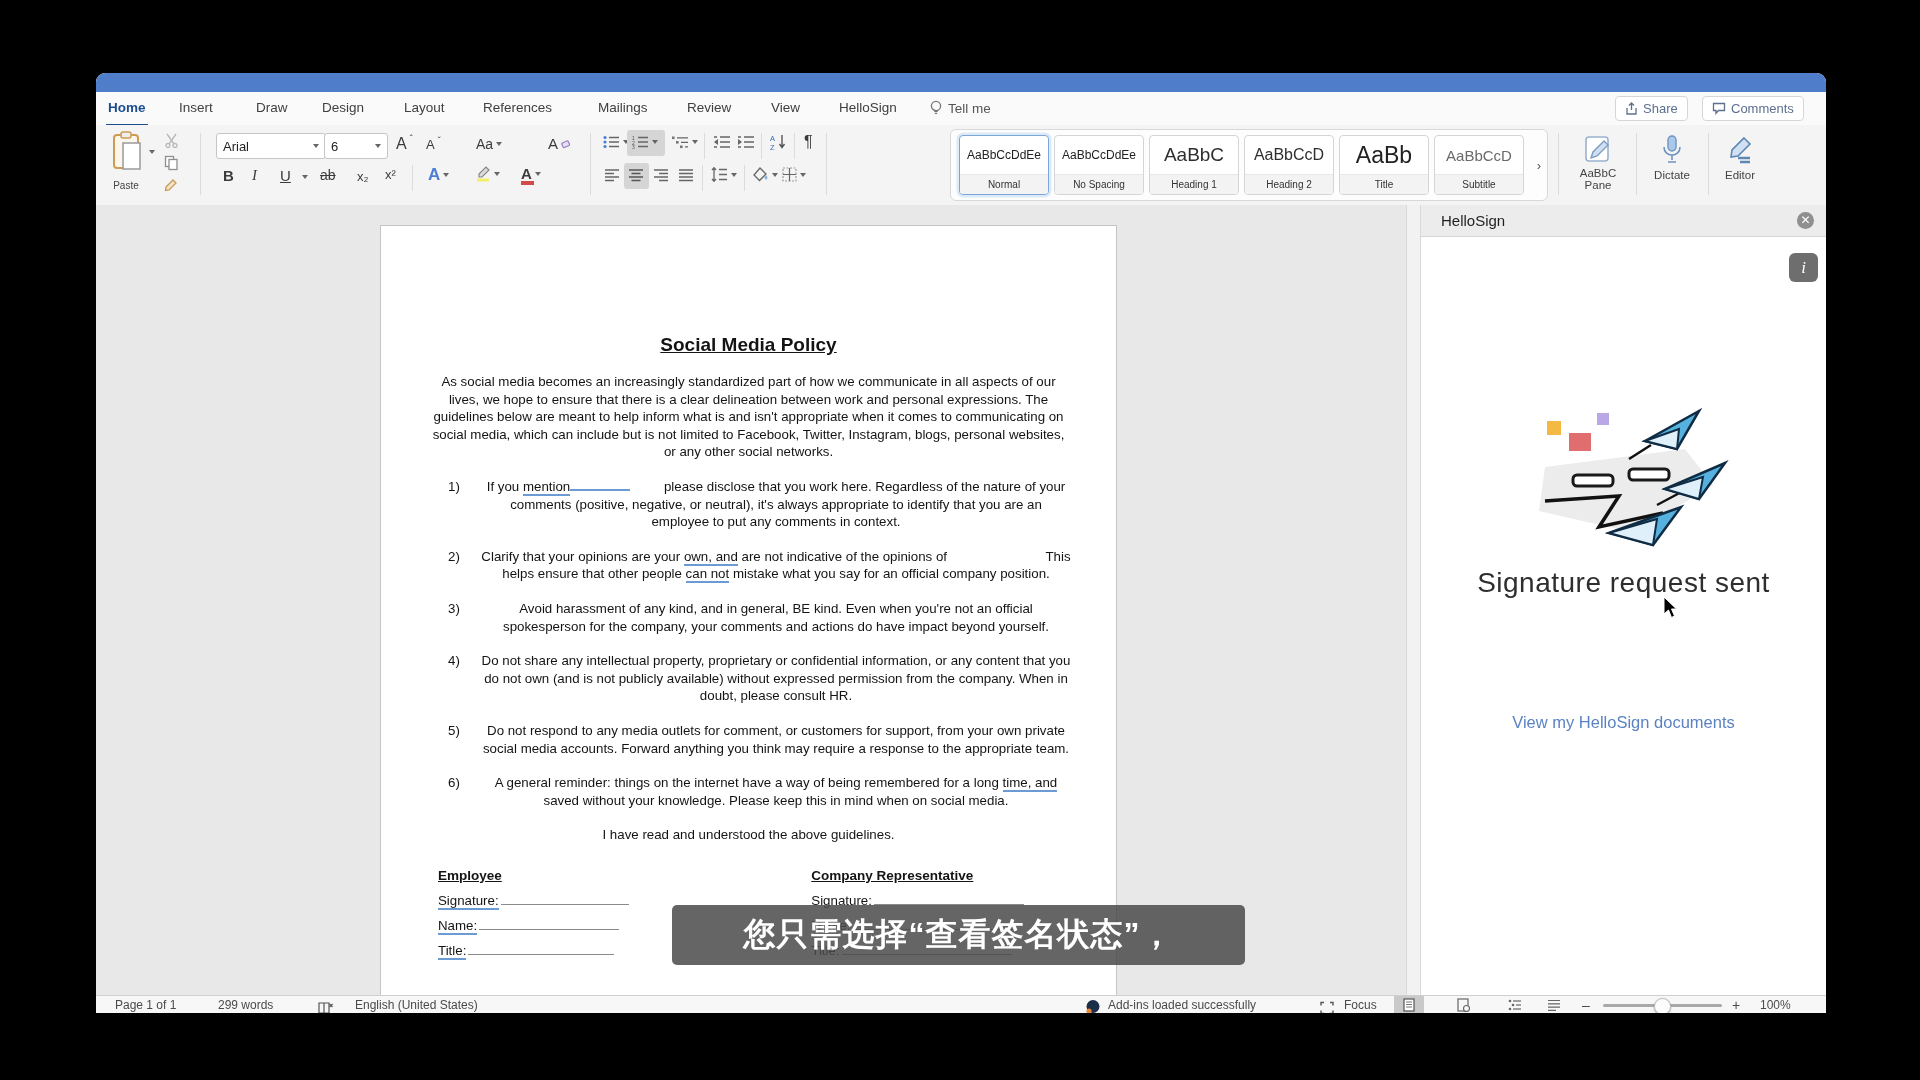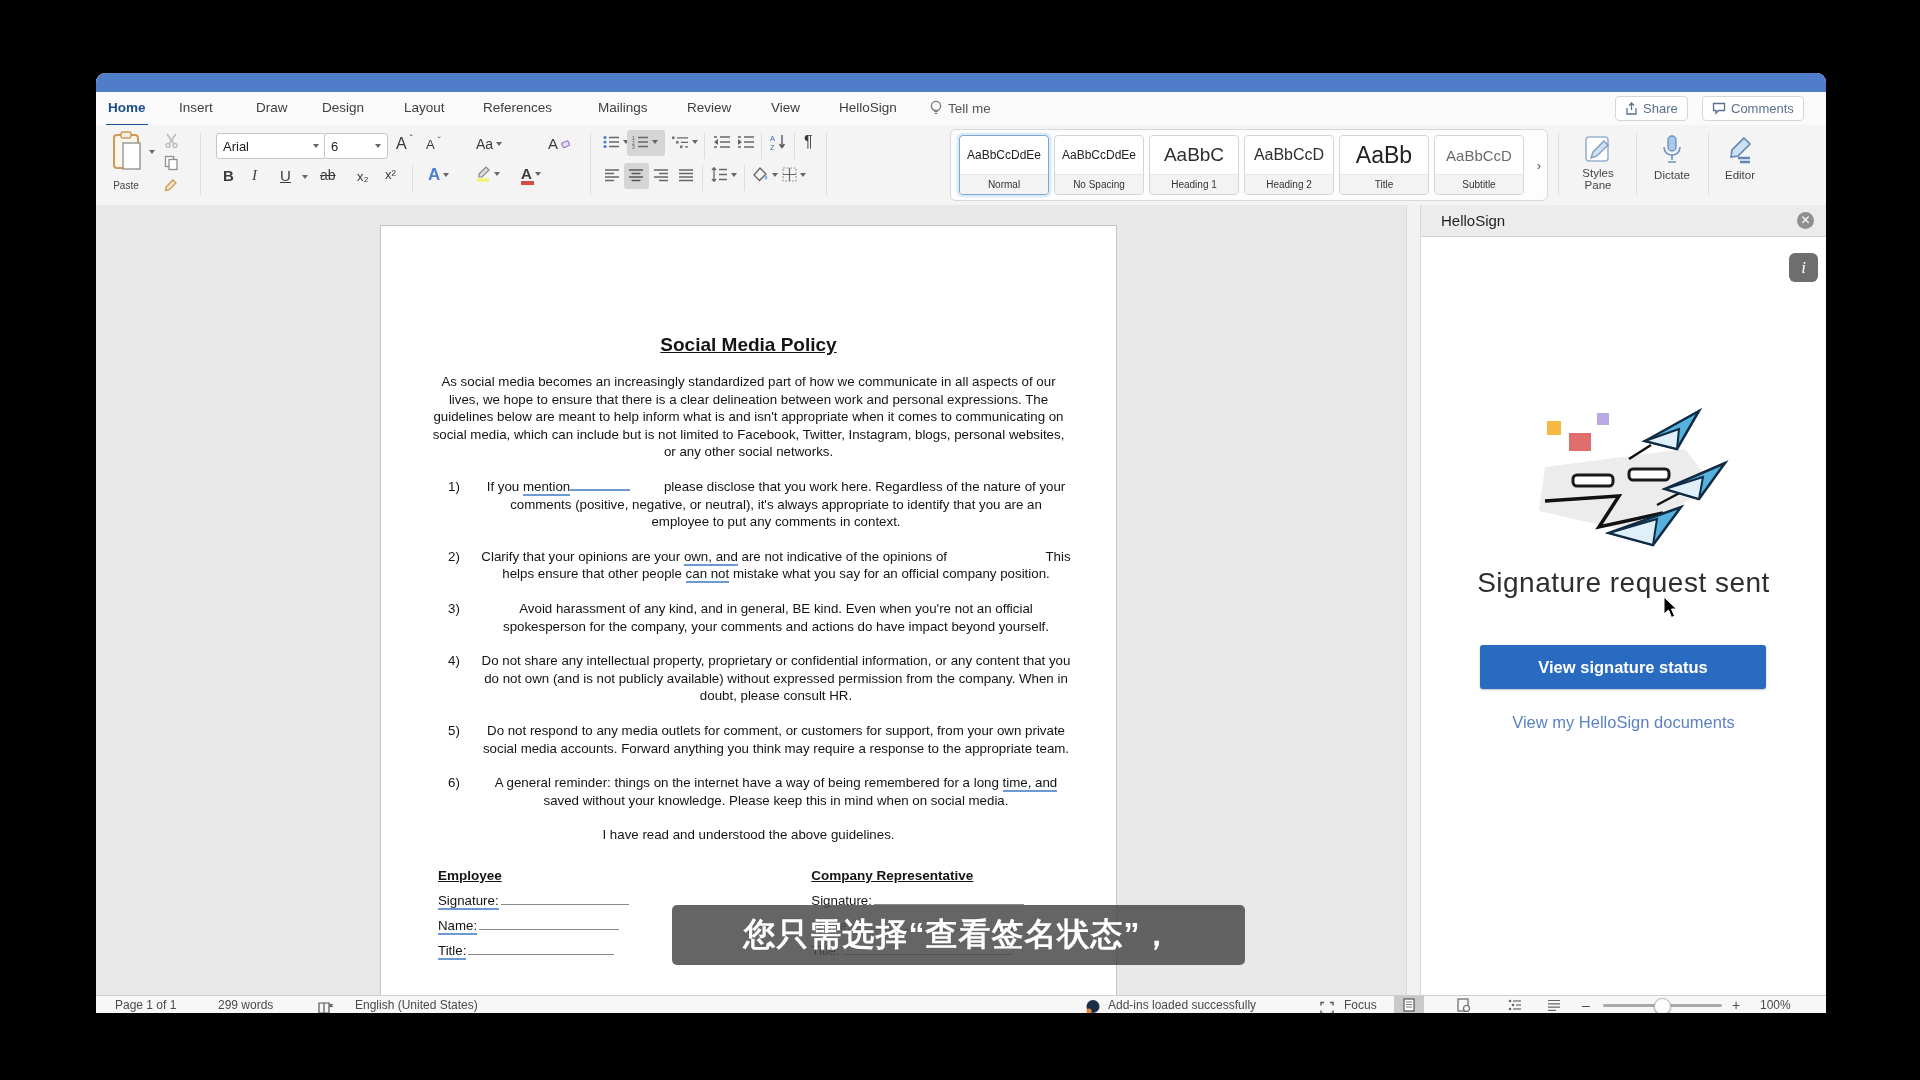--- a/index.html
+++ b/index.html
@@ -340,21 +340,21 @@
           </div>
         <div style="position:absolute;right:6px;top:28px;color:#555;font-size:13px">›</div>
       </div>
 
       <div class="sep" style="left:1462px"></div>
       <div class="bigbtn" style="left:1474px;top:9px;width:56px">
         <svg width="30" height="30" viewBox="0 0 30 30">
             <rect x="3" y="3" width="22" height="24" rx="3" fill="#fff" stroke="#9ab2cf" stroke-width="1.6"></rect>
             <path d="M21 7L10 18l-2 6 6-2L25 11z" fill="#cfe0f2" stroke="#7d9cc0" stroke-width="1.4"></path>
           </svg>
-        <span style="width:46px;text-align:center;line-height:12px">Styles Pane</span>
+        <span style="width:46px;text-align:center;line-height:12px">AaBbC Pane</span>
       </div>
       <div class="sep" style="left:1540px"></div>
       <div class="bigbtn" style="left:1548px;top:9px;width:56px">
         <svg width="24" height="32" viewBox="0 0 24 32">
             <rect x="8" y="2" width="8" height="15" rx="4" fill="#aac8ea" stroke="#6d94bf" stroke-width="1.4"></rect>
             <path d="M4 13c0 5 3.5 8 8 8s8-3 8-8" fill="none" stroke="#6d94bf" stroke-width="1.6"></path>
             <path d="M12 21v5M8 28h8" stroke="#6d94bf" stroke-width="1.6"></path>
           </svg>
         <span>Dictate</span>
       </div>
@@ -441,21 +441,20 @@
         <polygon points="92,128 164,102 136,140" fill="#57b1de" stroke="#0f2c44" stroke-width="2.5"></polygon>
         <polygon points="92,128 140,114 136,140" fill="#dff0fa" stroke="#0f2c44" stroke-width="2"></polygon>
       </svg>
 
       <div class="sigstatus">Signature request sent</div>
 
       <svg class="cursor" width="16" height="22" viewBox="0 0 16 22">
         <polygon points="1,0 1,17 5.5,13 8.5,20.5 11.5,19 8.5,12 13.5,12" fill="#000" stroke="#fff" stroke-width="1"></polygon>
       </svg>
 
-      <button class="hsbutton" style="background: rgb(42, 107, 194);">View signature status</button>
       <div class="hslink">View my HelloSign documents</div>
     </div>
 
     <div class="statusbar">
       <span class="sitem" style="left:19px">Page 1 of 1</span>
       <span class="sitem" style="left:122px">299 words</span>
       <svg class="sitem" style="left:222px;top:3px" width="16" height="13" viewBox="0 0 16 13">
         <path d="M1 1.5h5v10H1zM6 1.5h5v10H6z" fill="none" stroke="#555" stroke-width="1.2"></path>
           <path d="M9 1l4 0" stroke="none"></path>
           <path d="M11.5 2.5l3 3M14.5 2.5l-3 3" stroke="#555" stroke-width="1.2"></path>

